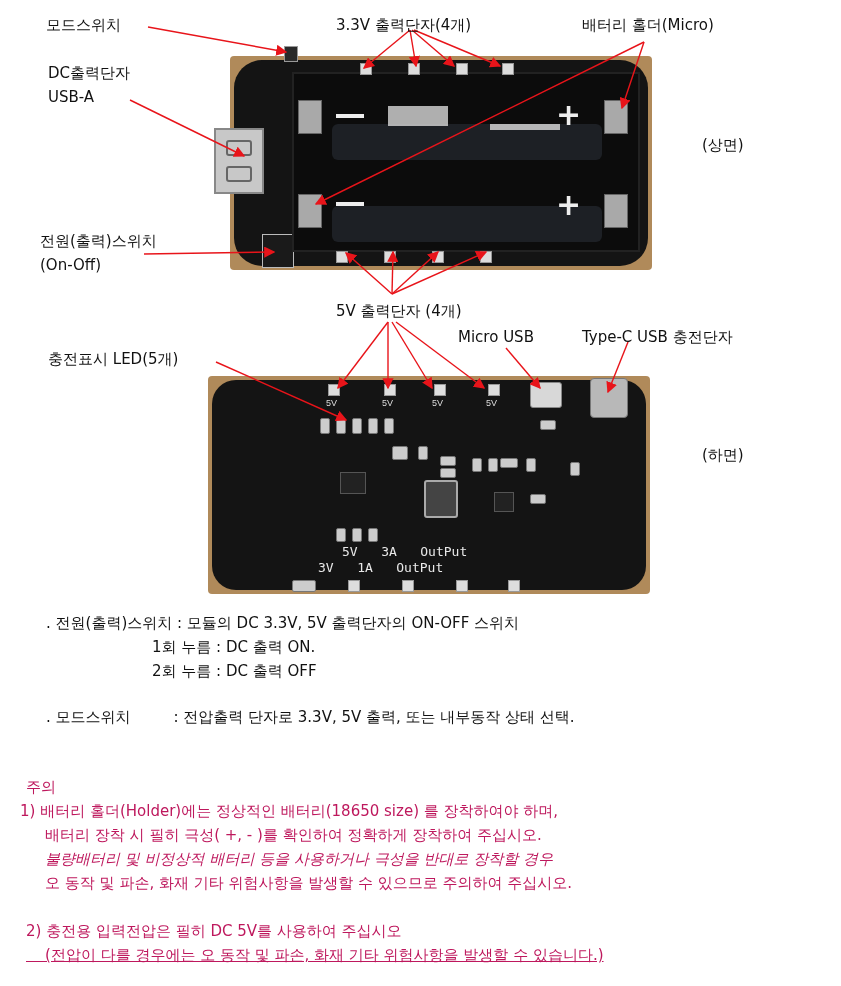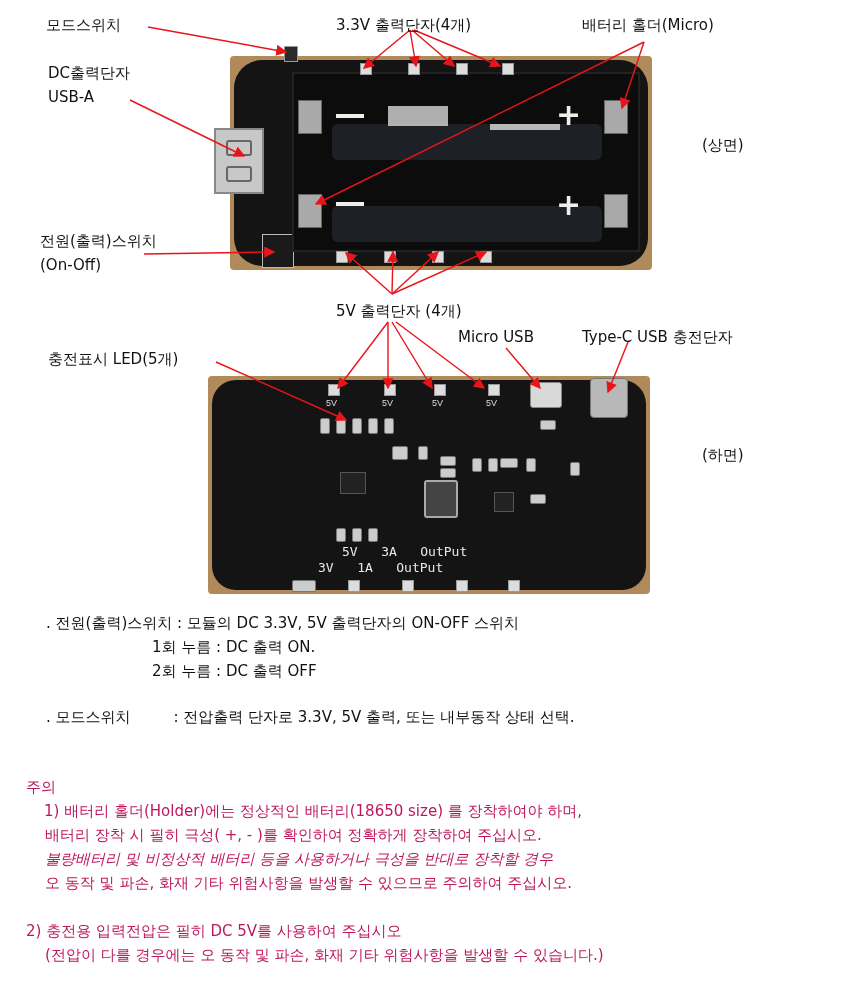--- a/index.html
+++ b/index.html
@@ -167,18 +167,18 @@
 <div class="lbl" style="left:458px;top:328px;">Micro USB</div>
 <div class="lbl" style="left:582px;top:328px;text-align:center;">Type-C USB  충전단자</div>
 <div class="lbl" style="left:702px;top:446px;">(하면)</div>
 
 <div class="desc" style="left:46px;top:614px;">. 전원(출력)스위치 : 모듈의 DC 3.3V, 5V 출력단자의 ON-OFF 스위치</div>
 <div class="desc" style="left:152px;top:638px;text-align:right;">1회 누름 : DC 출력 ON.</div>
 <div class="desc" style="left:152px;top:662px;">2회 누름 : DC 출력 OFF</div>
 <div class="desc" style="left:46px;top:708px;">. 모드스위치         : 전압출력 단자로 3.3V, 5V 출력, 또는 내부동작 상태 선택.</div>
 
 <div class="warn" style="left:26px;top:778px;">주의</div>
-<div class="warn" style="left:44px;top:802px;text-align:right;">1) 배터리 홀더(Holder)에는 정상적인 배터리(18650 size) 를 장착하여야 하며,</div>
+<div class="warn" style="left:20px;top:802px;text-align:right;">1) 배터리 홀더(Holder)에는 정상적인 배터리(18650 size) 를 장착하여야 하며,</div>
 <div class="warn" style="left:26px;top:826px;">    배터리 장착 시 필히 극성( +, - )를 확인하여 정확하게 장착하여 주십시오.</div>
 <div class="warn" style="left:26px;top:850px;font-style:italic;">    불량배터리 및 비정상적 배터리 등을 사용하거나 극성을 반대로 장착할 경우</div>
 <div class="warn" style="left:26px;top:874px;">    오 동작 및 파손, 화재 기타 위험사항을 발생할 수 있으므로 주의하여 주십시오.</div>
 <div class="warn" style="left:26px;top:922px;">2) 충전용 입력전압은 필히 DC 5V를 사용하여 주십시오</div>
-<div class="warn" style="left:26px;top:946px;">    (전압이 다를 경우에는 오 동작 및 파손, 화재 기타 위험사항을 발생할 수 있습니다.)</div>
+<div class="warn" style="left:26px;top:946px;text-decoration:underline;">    (전압이 다를 경우에는 오 동작 및 파손, 화재 기타 위험사항을 발생할 수 있습니다.)</div>
 
 </body></html>

